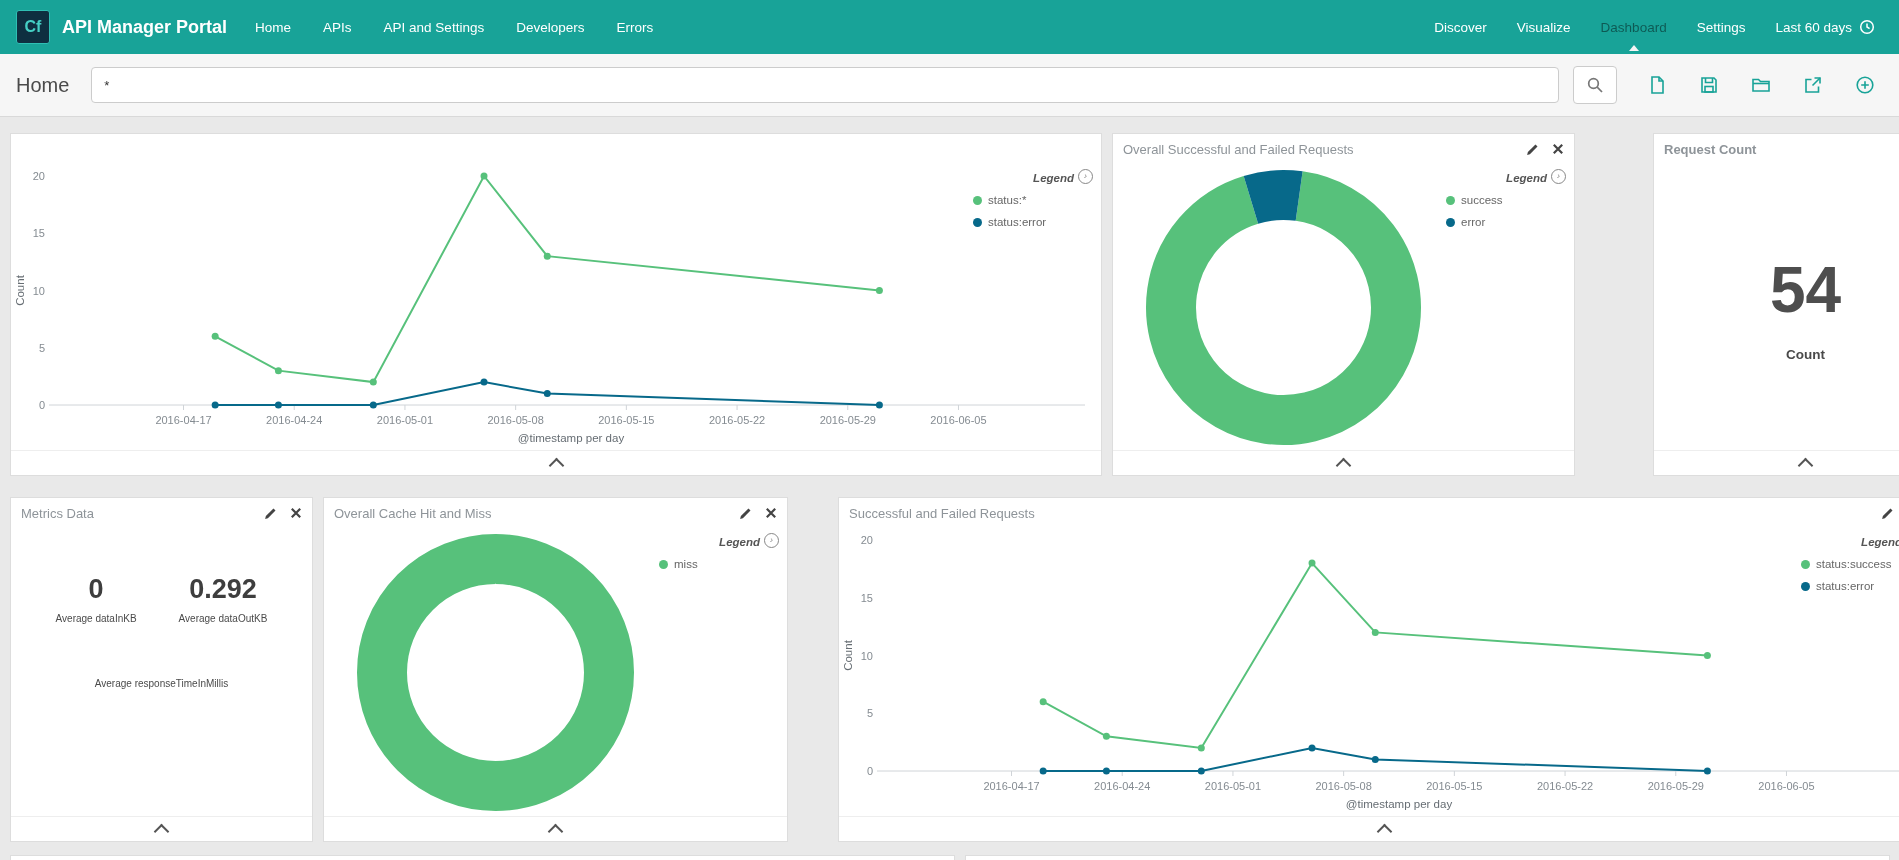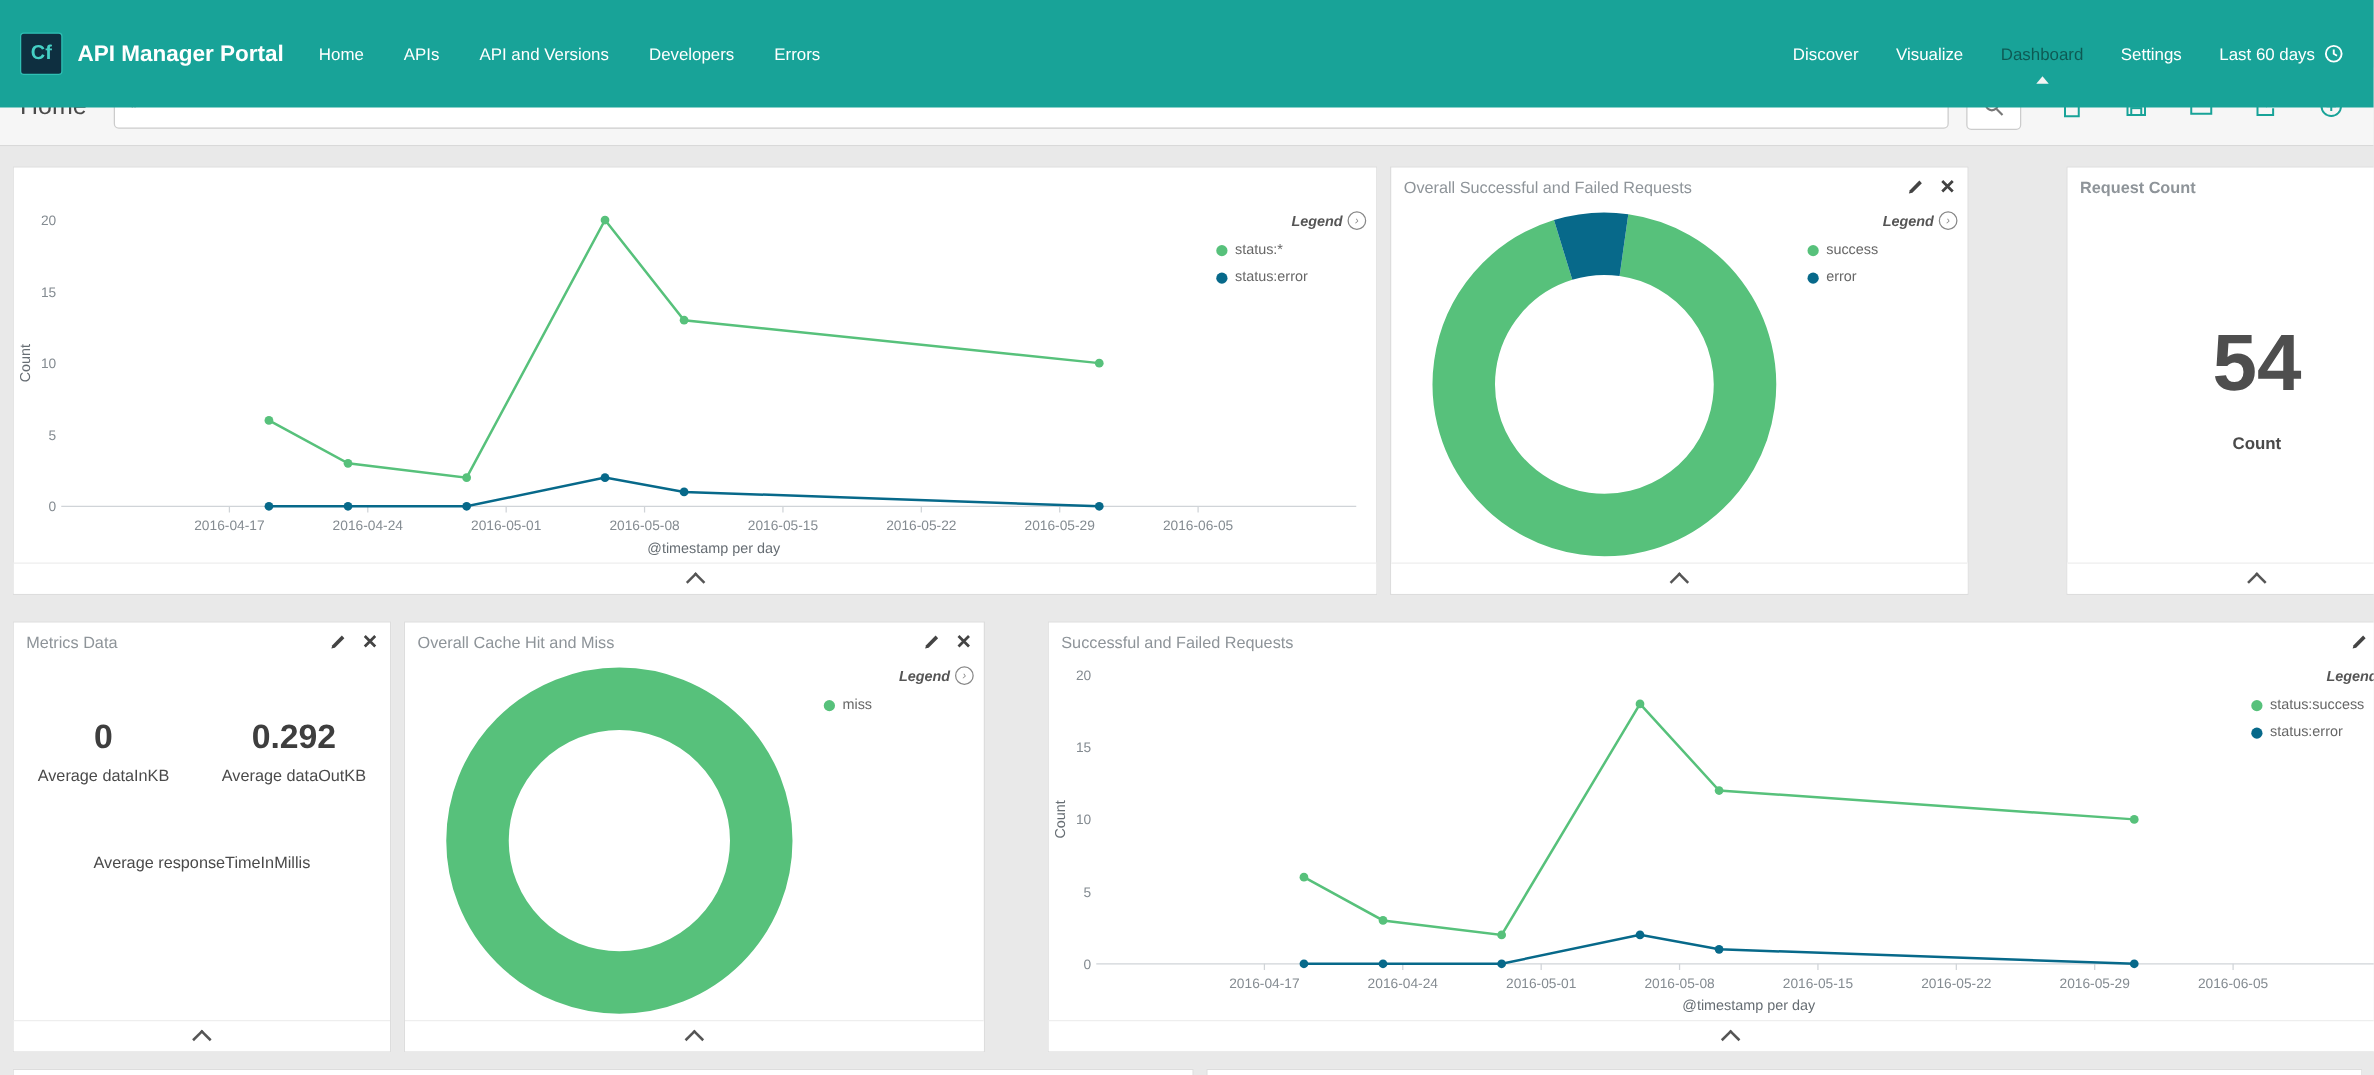--- a/index.html
+++ b/index.html
@@ -4,21 +4,21 @@
 <style>
   html,body{margin:0;padding:0;}
   body{
     width:1899px;height:860px;overflow:hidden;position:relative;
     background:#E9E9E9;
     font-family:"Liberation Sans", sans-serif;
     -webkit-font-smoothing:antialiased;
   }
   
   .navbar{position:absolute;top:0;left:0;right:0;height:54px;background:#18A398;
-    display:flex;align-items:center;padding:16px 16px;color:#fff;z-index:5;}
+    display:flex;align-items:center;padding:0 16px;color:#fff;z-index:5;}
   .logo{width:32px;height:32px;background:#0E2F40;border:1px solid #2FBFB4;border-radius:3px;
     color:#45D0C5;font-weight:bold;font-size:16px;display:flex;align-items:center;justify-content:center;flex:none;}
   .brand{font-size:18px;font-weight:bold;margin:0 28px 0 12px;white-space:nowrap;}
   .nav-links{display:flex;gap:32px;font-size:13.5px;}
   .nav-right{margin-left:auto;display:flex;gap:30px;align-items:flex-end;font-size:13.5px;padding-right:8px;}
   .nav-item{cursor:pointer;position:relative;white-space:nowrap;}
   .nav-item.active{color:rgba(0,0,0,0.45);}
   .nav-item.active::after{content:'';position:absolute;left:50%;transform:translateX(-50%);top:25px;
     border-left:5px solid transparent;border-right:5px solid transparent;border-bottom:6px solid #F4F4F4;}
   .time-filter{display:flex;align-items:center;gap:7px;cursor:pointer;white-space:nowrap;}
@@ -50,38 +50,38 @@
   .legend-head{display:flex;justify-content:flex-end;align-items:flex-end;gap:4px;color:#555;
     font-weight:bold;margin-bottom:10px;cursor:pointer;font-style:italic;}
   .legend-circ{width:13px;height:13px;border:1px solid #888;border-radius:50%;font-size:9px;
     line-height:13px;text-align:center;color:#888;font-weight:normal;}
   .legend-item{display:flex;align-items:center;gap:6px;margin-bottom:10px;cursor:pointer;}
   .dot{width:9px;height:9px;border-radius:50%;display:inline-block;flex:none;}
   
   .metrics-row{display:flex;justify-content:center;gap:42px;margin-top:46px;}
   .metric{text-align:center;}
   .metric-value{font-size:27px;font-weight:bold;color:#3E3E3E;}
-  .metric-label{font-size:13px;color:#4A4A4A;margin-top:8px;}
+  .metric-label{font-size:10px;color:#4A4A4A;margin-top:8px;}
   .metric-wide{margin-top:54px;text-align:center;}
   .metric-wide .metric-value{font-size:31px;}
   .count-box{position:absolute;left:0;right:0;top:0;bottom:0;display:flex;flex-direction:column;
     align-items:center;justify-content:center;gap:20px;}
   .count-value{font-size:64px;color:#4E4E4E;}
   .count-label{font-size:13.5px;color:#4A4A4A;}
 </style>
 </head>
 <body>
 
 <div class="navbar">
   <div class="logo">Cf</div>
   <div class="brand">API Manager Portal</div>
   <div class="nav-links">
     <span class="nav-item">Home</span>
     <span class="nav-item">APIs</span>
-    <span class="nav-item">API and Versions</span>
+    <span class="nav-item">API and Settings</span>
     <span class="nav-item">Developers</span>
     <span class="nav-item">Errors</span>
   </div>
   <div class="nav-right">
     <span class="nav-item">Discover</span>
     <span class="nav-item">Visualize</span>
     <span class="nav-item active">Dashboard</span>
     <span class="nav-item">Settings</span>
     <span class="time-filter">
       <span>Last 60 days</span>

